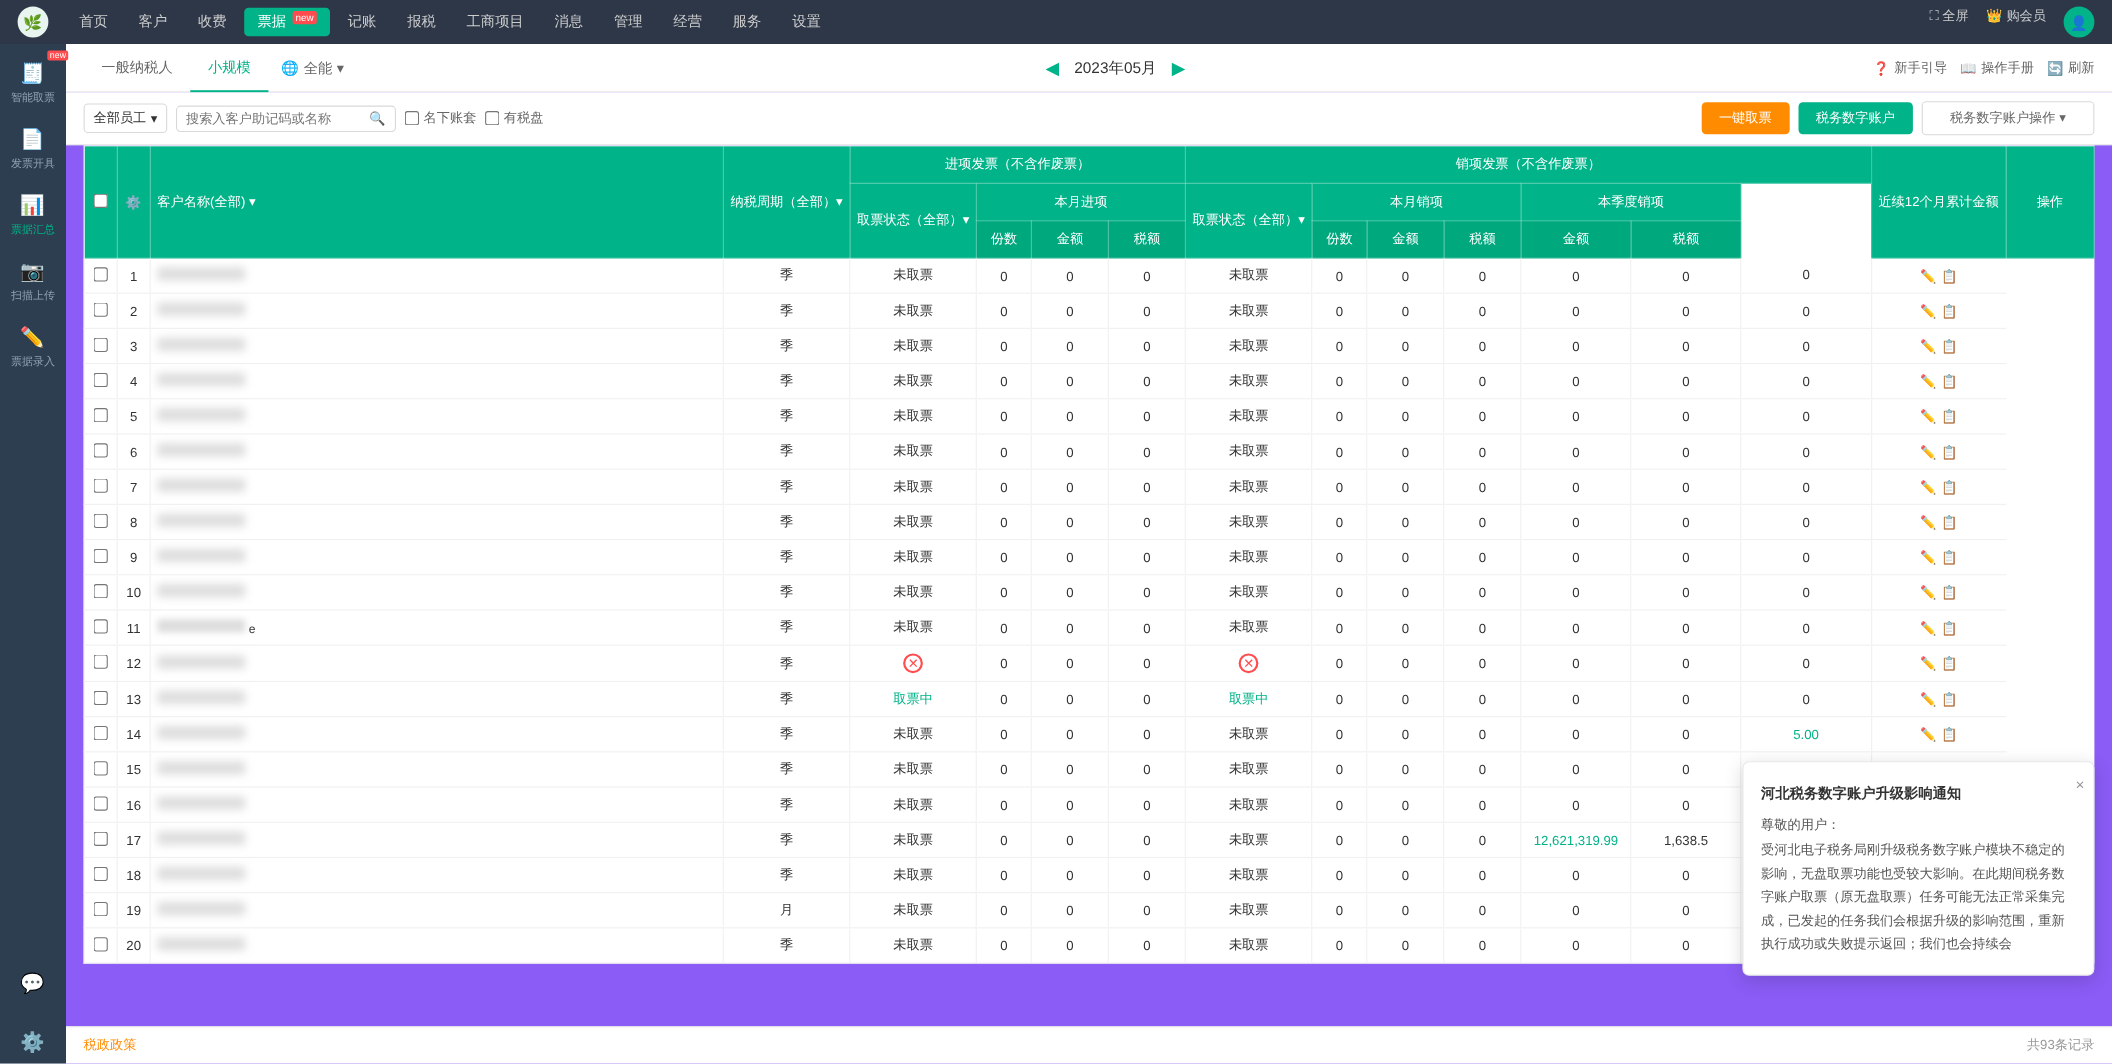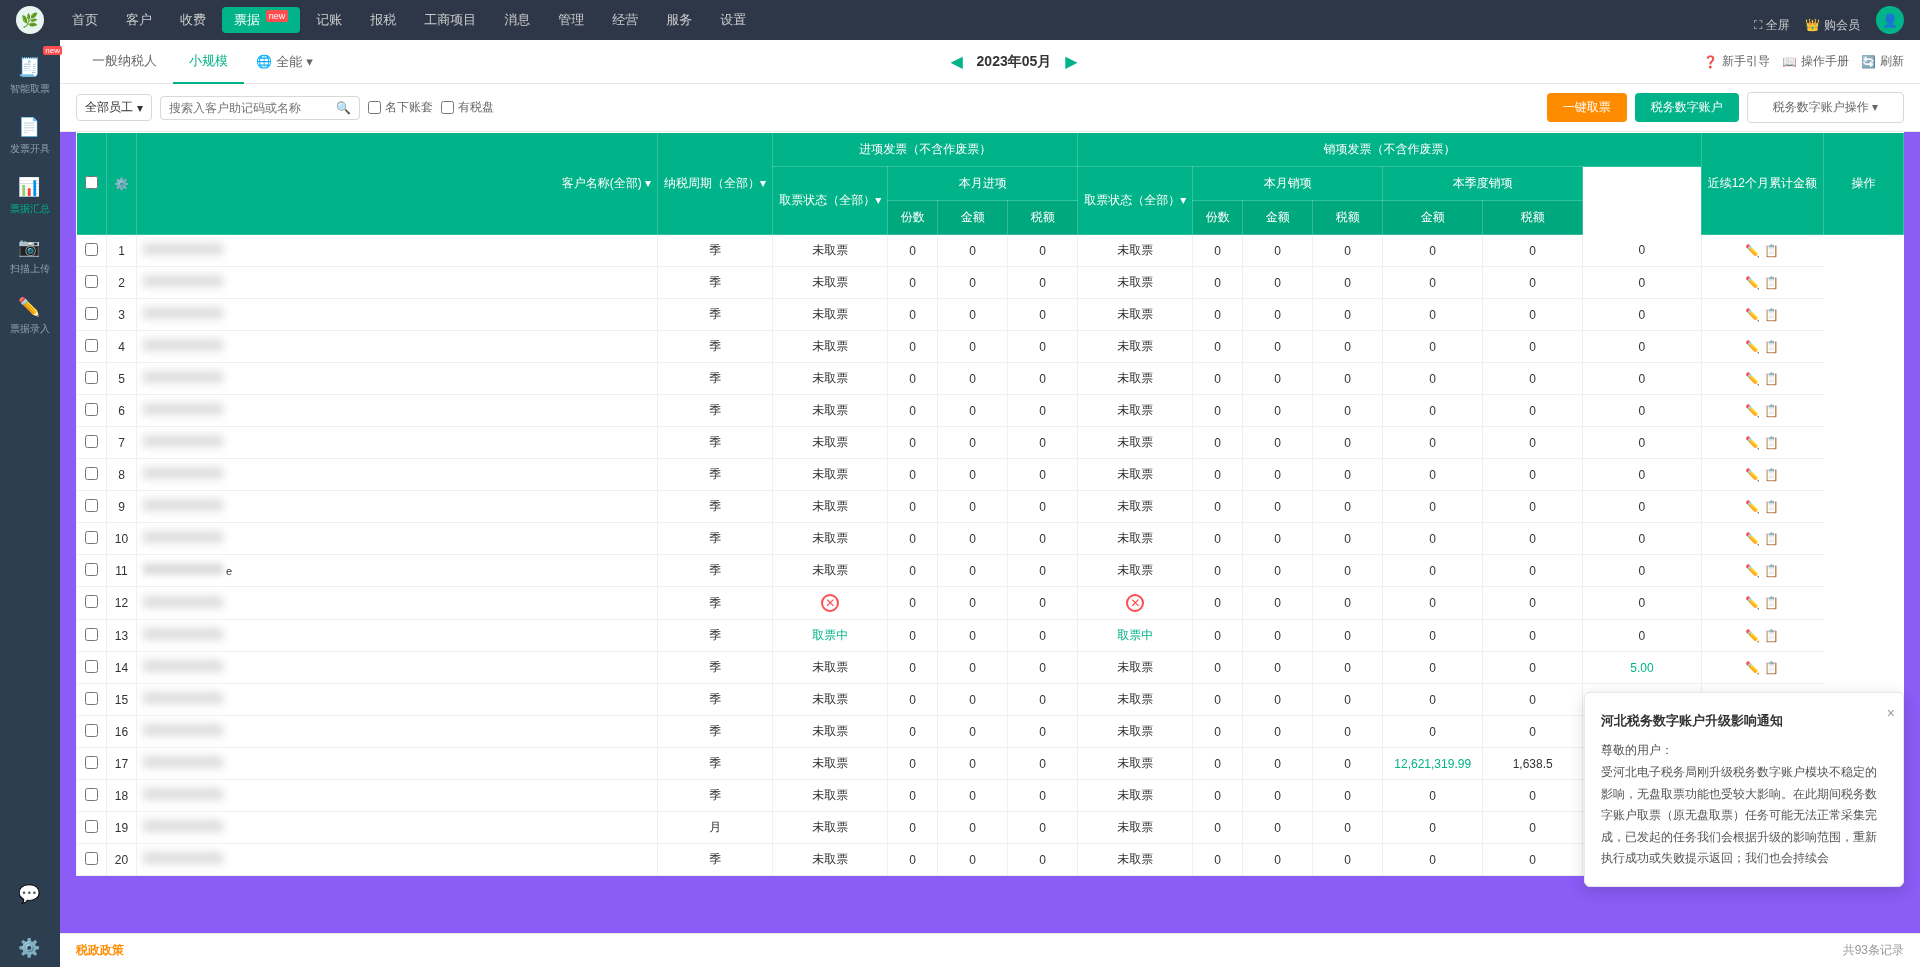--- a/index.html
+++ b/index.html
@@ -3,21 +3,21 @@
   <meta charset="utf-8">
   <style>
     * { box-sizing: border-box; margin: 0; padding: 0; }
     body { font-family: 'Microsoft YaHei', Arial, sans-serif; font-size: 12px; background: #f0f2f5; color: #333; width: 1920px; min-height: 967px; overflow-x: hidden; }
 
     
     .top-nav { background: #2d3748; height: 40px; display: flex; align-items: center; padding: 0 16px; gap: 4px; }
     .top-nav-logo { width: 28px; height: 28px; background: #e8f4f0; border-radius: 50%; display: flex; align-items: center; justify-content: center; margin-right: 12px; color: #00b388; font-size: 14px; font-weight: bold; }
     .top-nav-item { color: #ccc; padding: 4px 12px; cursor: pointer; font-size: 13px; border-radius: 4px; }
     .top-nav-item.active { background: #00b388; color: #fff; border-radius: 4px; position: relative; }
-    .top-nav-right { margin-left: auto; display: flex; align-items: flex-end; gap: 16px; color: #ccc; font-size: 12px; }
+    .top-nav-right { margin-left: auto; display: flex; align-items: flex-start; gap: 16px; color: #ccc; font-size: 12px; }
     .top-nav-right span { cursor: pointer; }
     .avatar { width: 28px; height: 28px; background: #00b388; border-radius: 50%; display: flex; align-items: center; justify-content: center; color: #fff; font-size: 13px; }
 
     
     .layout { display: flex; height: calc(967px - 40px); }
     .sidebar { width: 60px; background: #2c3e50; display: flex; flex-direction: column; align-items: center; padding-top: 8px; gap: 4px; }
     .sidebar-item { display: flex; flex-direction: column; align-items: center; padding: 8px 4px; cursor: pointer; color: #8fa0b0; font-size: 10px; gap: 4px; width: 100%; text-align: center; border-radius: 4px; }
     .sidebar-item.active { color: #00b388; }
     .sidebar-icon { font-size: 18px; }
     .sidebar-new { position: relative; }
@@ -27,21 +27,21 @@
     
     .main { flex: 1; display: flex; flex-direction: column; background: #8b5cf6; overflow: hidden; }
 
     
     .sub-tabs { background: #fff; padding: 0 16px; display: flex; align-items: center; border-bottom: 1px solid #e8e8e8; height: 44px; }
     .sub-tab { padding: 12px 16px; cursor: pointer; color: #666; font-size: 13px; border-bottom: 2px solid transparent; }
     .sub-tab.active { color: #00b388; border-bottom: 2px solid #00b388; font-weight: 500; }
     .sub-tab-all { display: flex; align-items: center; gap: 4px; padding: 8px 12px; cursor: pointer; color: #666; font-size: 13px; }
     .date-nav { margin-left: auto; display: flex; align-items: center; gap: 8px; }
     .date-nav-btn { width: 24px; height: 24px; border: none; background: none; cursor: pointer; color: #00b388; font-size: 16px; }
-    .date-display { font-size: 14px; color: #333; font-weight: 700; text-align: right; }
+    .date-display { font-size: 14px; color: #333; font-weight: 400; text-align: right; }
 
     
     .toolbar { background: #fff; padding: 8px 16px; display: flex; align-items: center; gap: 8px; border-bottom: 1px solid #e8e8e8; }
     .toolbar-select { border: 1px solid #d9d9d9; border-radius: 4px; padding: 4px 8px; font-size: 12px; background: #fff; display: flex; align-items: center; gap: 4px; cursor: pointer; }
     .search-box { display: flex; align-items: center; border: 1px solid #d9d9d9; border-radius: 4px; padding: 4px 8px; background: #fff; width: 200px; }
     .search-box input { border: none; outline: none; font-size: 12px; width: 100%; background: transparent; }
     .checkbox-label { display: flex; align-items: center; gap: 4px; font-size: 12px; color: #666; cursor: pointer; }
     .toolbar-right { margin-left: auto; display: flex; align-items: center; gap: 8px; }
     .btn-primary { background: #ff8c00; color: #fff; border: none; border-radius: 4px; padding: 6px 16px; font-size: 12px; cursor: pointer; }
     .btn-teal { background: #00b388; color: #fff; border: none; border-radius: 4px; padding: 6px 16px; font-size: 12px; cursor: pointer; }
@@ -65,21 +65,21 @@
     .header-checkbox { width: 30px; }
     .top-nav-new { font-size: 9px; background: #ff4d4f; color: #fff; padding: 1px 3px; border-radius: 2px; margin-left: 2px; vertical-align: top; }
 
     
     .notification-popup { position: fixed; right: 16px; bottom: 80px; width: 320px; background: #fff; border: 1px solid #e8e8e8; border-radius: 6px; box-shadow: 0 4px 16px rgba(0,0,0,0.15); padding: 16px; font-size: 12px; line-height: 1.8; color: #555; z-index: 100; }
     .notification-close { position: absolute; top: 8px; right: 8px; cursor: pointer; color: #999; font-size: 14px; }
     .notification-title { font-weight: bold; color: #333; margin-bottom: 8px; font-size: 13px; }
 
     
     .table-footer { background: #fff; padding: 8px 16px; border-top: 1px solid #e8e8e8; font-size: 12px; color: #999; display: flex; align-items: center; }
-    .footer-link { color: #ff8c00; cursor: pointer; margin-right: 8px; font-weight: bold; }
+    .footer-link { color: #ff8c00; cursor: pointer; margin-right: 8px; }
 
     .sub-tabs-right { margin-left: auto; display: flex; align-items: center; gap: 12px; }
     .icon-text-btn { display: flex; align-items: center; gap: 4px; cursor: pointer; color: #666; font-size: 12px; }
   </style>
 </head>
 <body>
 
 <div class="top-nav">
   <div class="top-nav-logo">🌿</div>
   <div class="top-nav-item">首页</div>
@@ -190,21 +190,21 @@
         <button class="btn-outline">税务数字账户操作 ▾</button>
       </div>
     </div>
 
     <div class="table-container">
       <table class="data-table">
         <thead>
           <tr>
             <th rowspan="3" class="header-checkbox"><input type="checkbox" style=""></th>
             <th rowspan="3" style="width:30px;">⚙️</th>
-            <th rowspan="3" style="min-width:160px; text-align:right;">客户名称(全部) ▾</th>
+            <th rowspan="3" style="min-width:160px; text-align:left;">客户名称(全部) ▾</th>
             <th rowspan="3" style="width:70px;">纳税周期（全部）▾</th>
             <th colspan="4">进项发票（不含作废票）</th>
             <th colspan="7">销项发票（不含作废票）</th>
             <th rowspan="3" style="width:120px;">近续12个月累计金额</th>
             <th rowspan="3" style="width:80px;">操作</th>
           </tr>
           <tr>
             <th rowspan="2" style="width:80px;">取票状态（全部）▾</th>
             <th colspan="3">本月进项</th>
             <th rowspan="2" style="width:80px;">取票状态（全部）▾</th>

